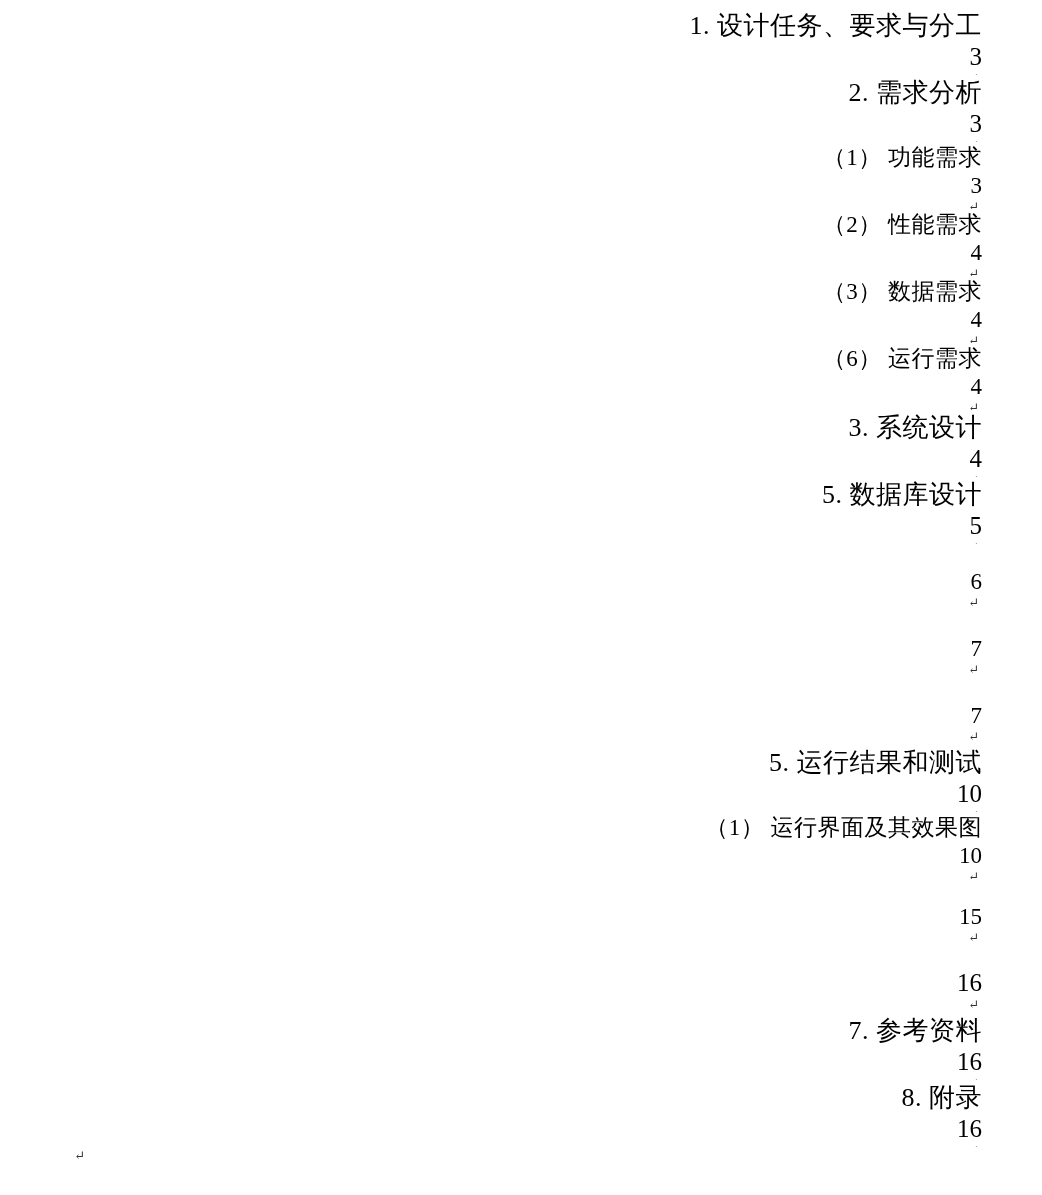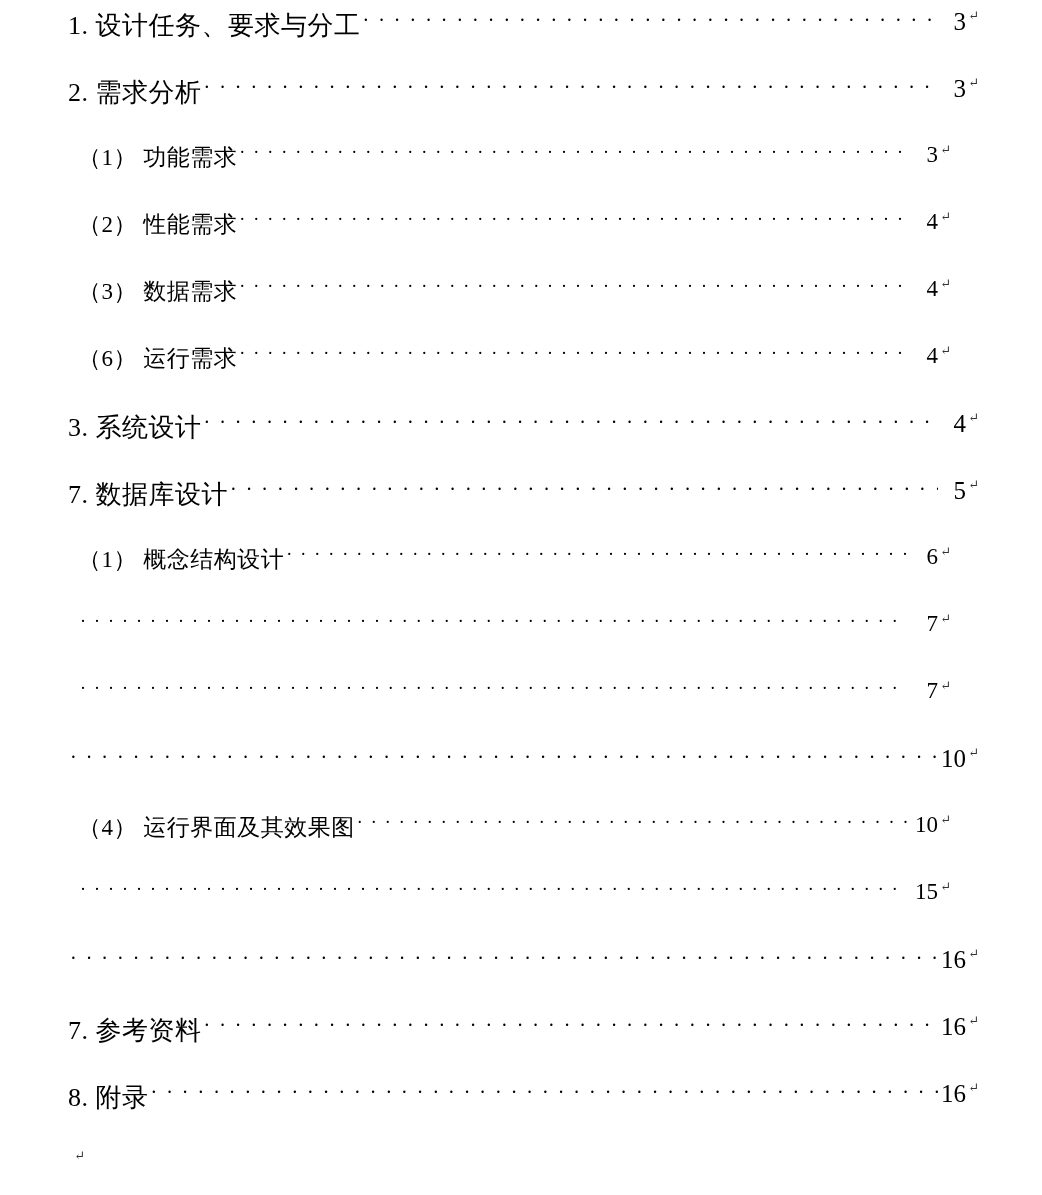--- a/index.html
+++ b/index.html
@@ -24,37 +24,38 @@
     background: #ffffff;
   }
   .toc {
     position: absolute;
     top: 8px;
     left: 0;
     right: 0;
   }
   .toc-entry {
     display: flex;
-    align-items: flex-start;
+    align-items: flex-end;
     width: 100%;
     box-sizing: border-box;
     white-space: nowrap;
     overflow: hidden;
+    flex-direction: column;
   }
   
   .lvl1 {
     padding-left: 68px;
     padding-right: 60px;
     height: 67px;
     font-size: 26px;
   }
   
   .lvl2 {
     padding-left: 78px;
-    padding-right: 88px;
+    padding-right: 60px;
     height: 67px;
     font-size: 23px;
   }
   .entry-title {
     flex: 0 0 auto;
     letter-spacing: 0.5px;
   }
   .leader {
     flex: 1 1 auto;
     overflow: hidden;
@@ -160,29 +161,28 @@
       </div>
       <div class="toc-entry lvl1">
         <span class="entry-title">3. 系统设计</span>
         <span class="leader">
           <span class="leader-inner">···························································</span>
         </span>
         <span class="page-num">4</span>
         <span class="pilcrow">↵</span>
       </div>
       <div class="toc-entry lvl1">
-        <span class="entry-title">7. 数据库设计</span>
+        <span class="entry-title">5. 数据库设计</span>
         <span class="leader">
           <span class="leader-inner">···························································</span>
         </span>
         <span class="page-num">5</span>
         <span class="pilcrow">↵</span>
       </div>
       <div class="toc-entry lvl2">
-        <span class="entry-title">（1） 概念结构设计</span>
         <span class="leader">
           <span class="leader-inner">···························································</span>
         </span>
         <span class="page-num">6</span>
         <span class="pilcrow">↵</span>
       </div>
       <div class="toc-entry lvl2">
         <span class="leader">
           <span class="leader-inner">···························································</span>
         </span>
@@ -190,28 +190,29 @@
         <span class="pilcrow">↵</span>
       </div>
       <div class="toc-entry lvl2">
         <span class="leader">
           <span class="leader-inner">···························································</span>
         </span>
         <span class="page-num">7</span>
         <span class="pilcrow">↵</span>
       </div>
       <div class="toc-entry lvl1">
+        <span class="entry-title">5. 运行结果和测试</span>
         <span class="leader">
           <span class="leader-inner">···························································</span>
         </span>
         <span class="page-num">10</span>
         <span class="pilcrow">↵</span>
       </div>
       <div class="toc-entry lvl2">
-        <span class="entry-title">（4） 运行界面及其效果图</span>
+        <span class="entry-title">（1） 运行界面及其效果图</span>
         <span class="leader">
           <span class="leader-inner">···························································</span>
         </span>
         <span class="page-num">10</span>
         <span class="pilcrow">↵</span>
       </div>
       <div class="toc-entry lvl2">
         <span class="leader">
           <span class="leader-inner">···························································</span>
         </span>

